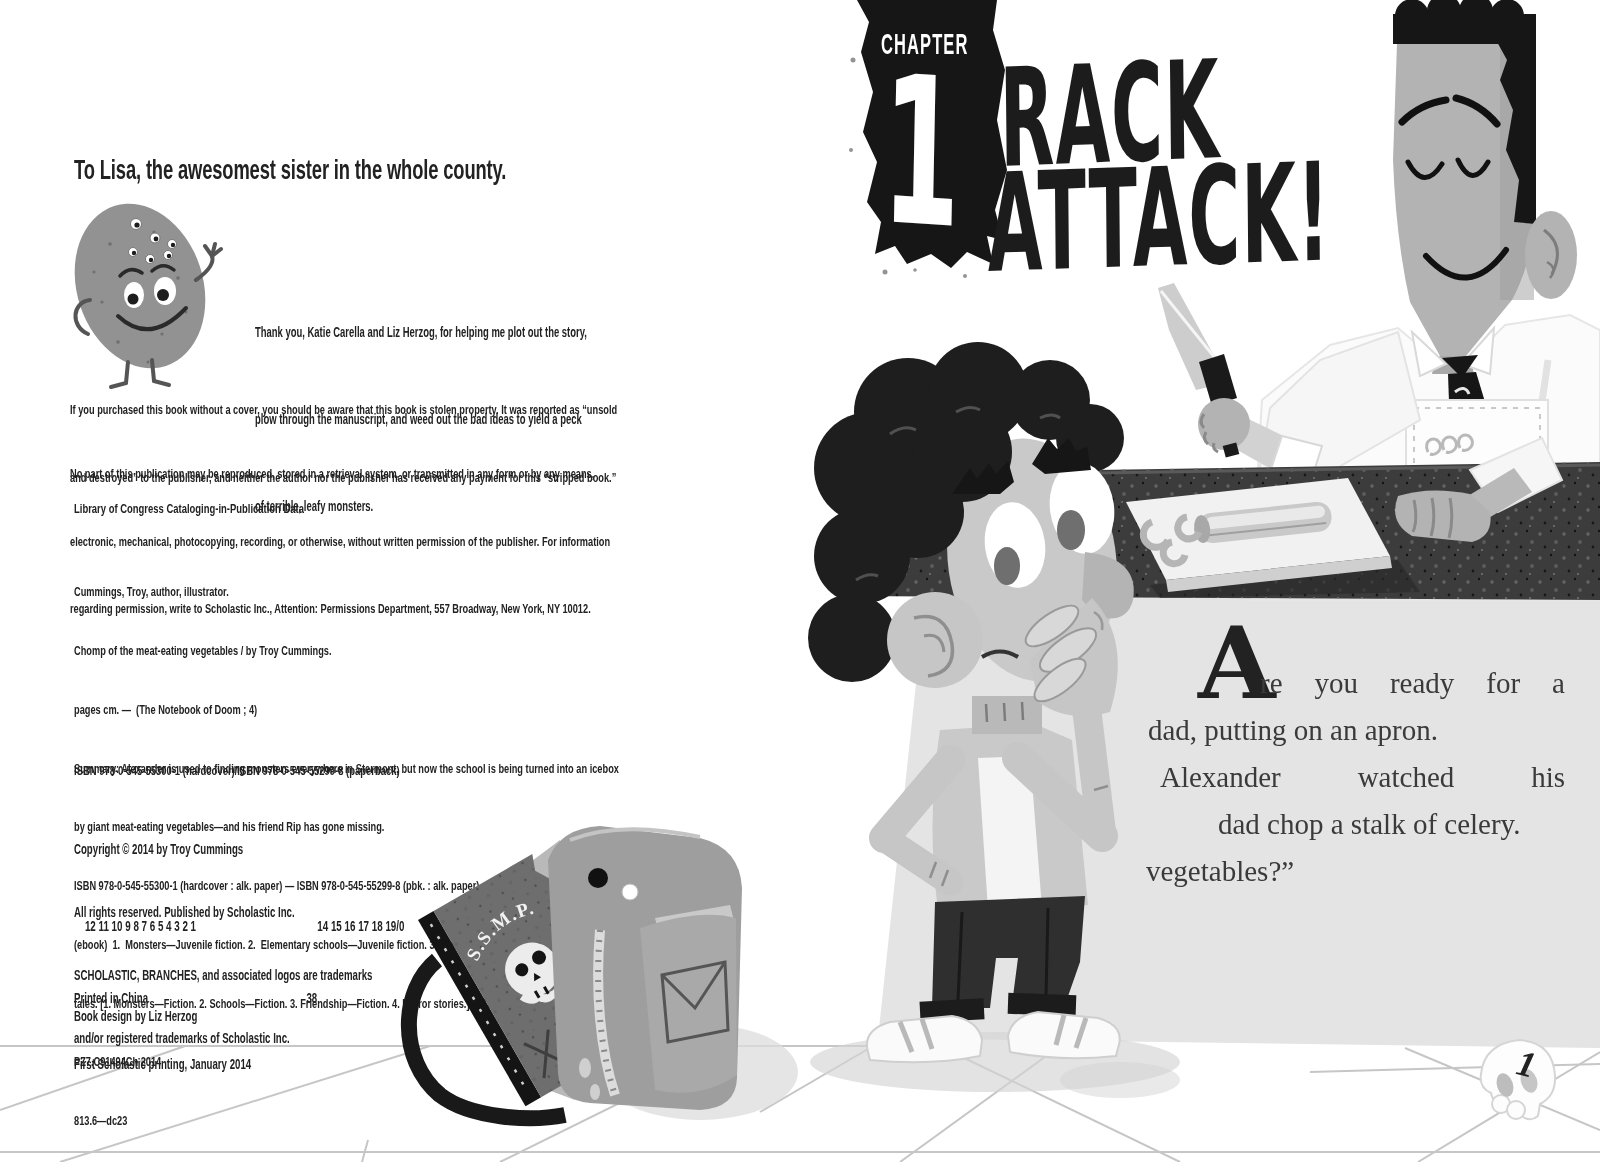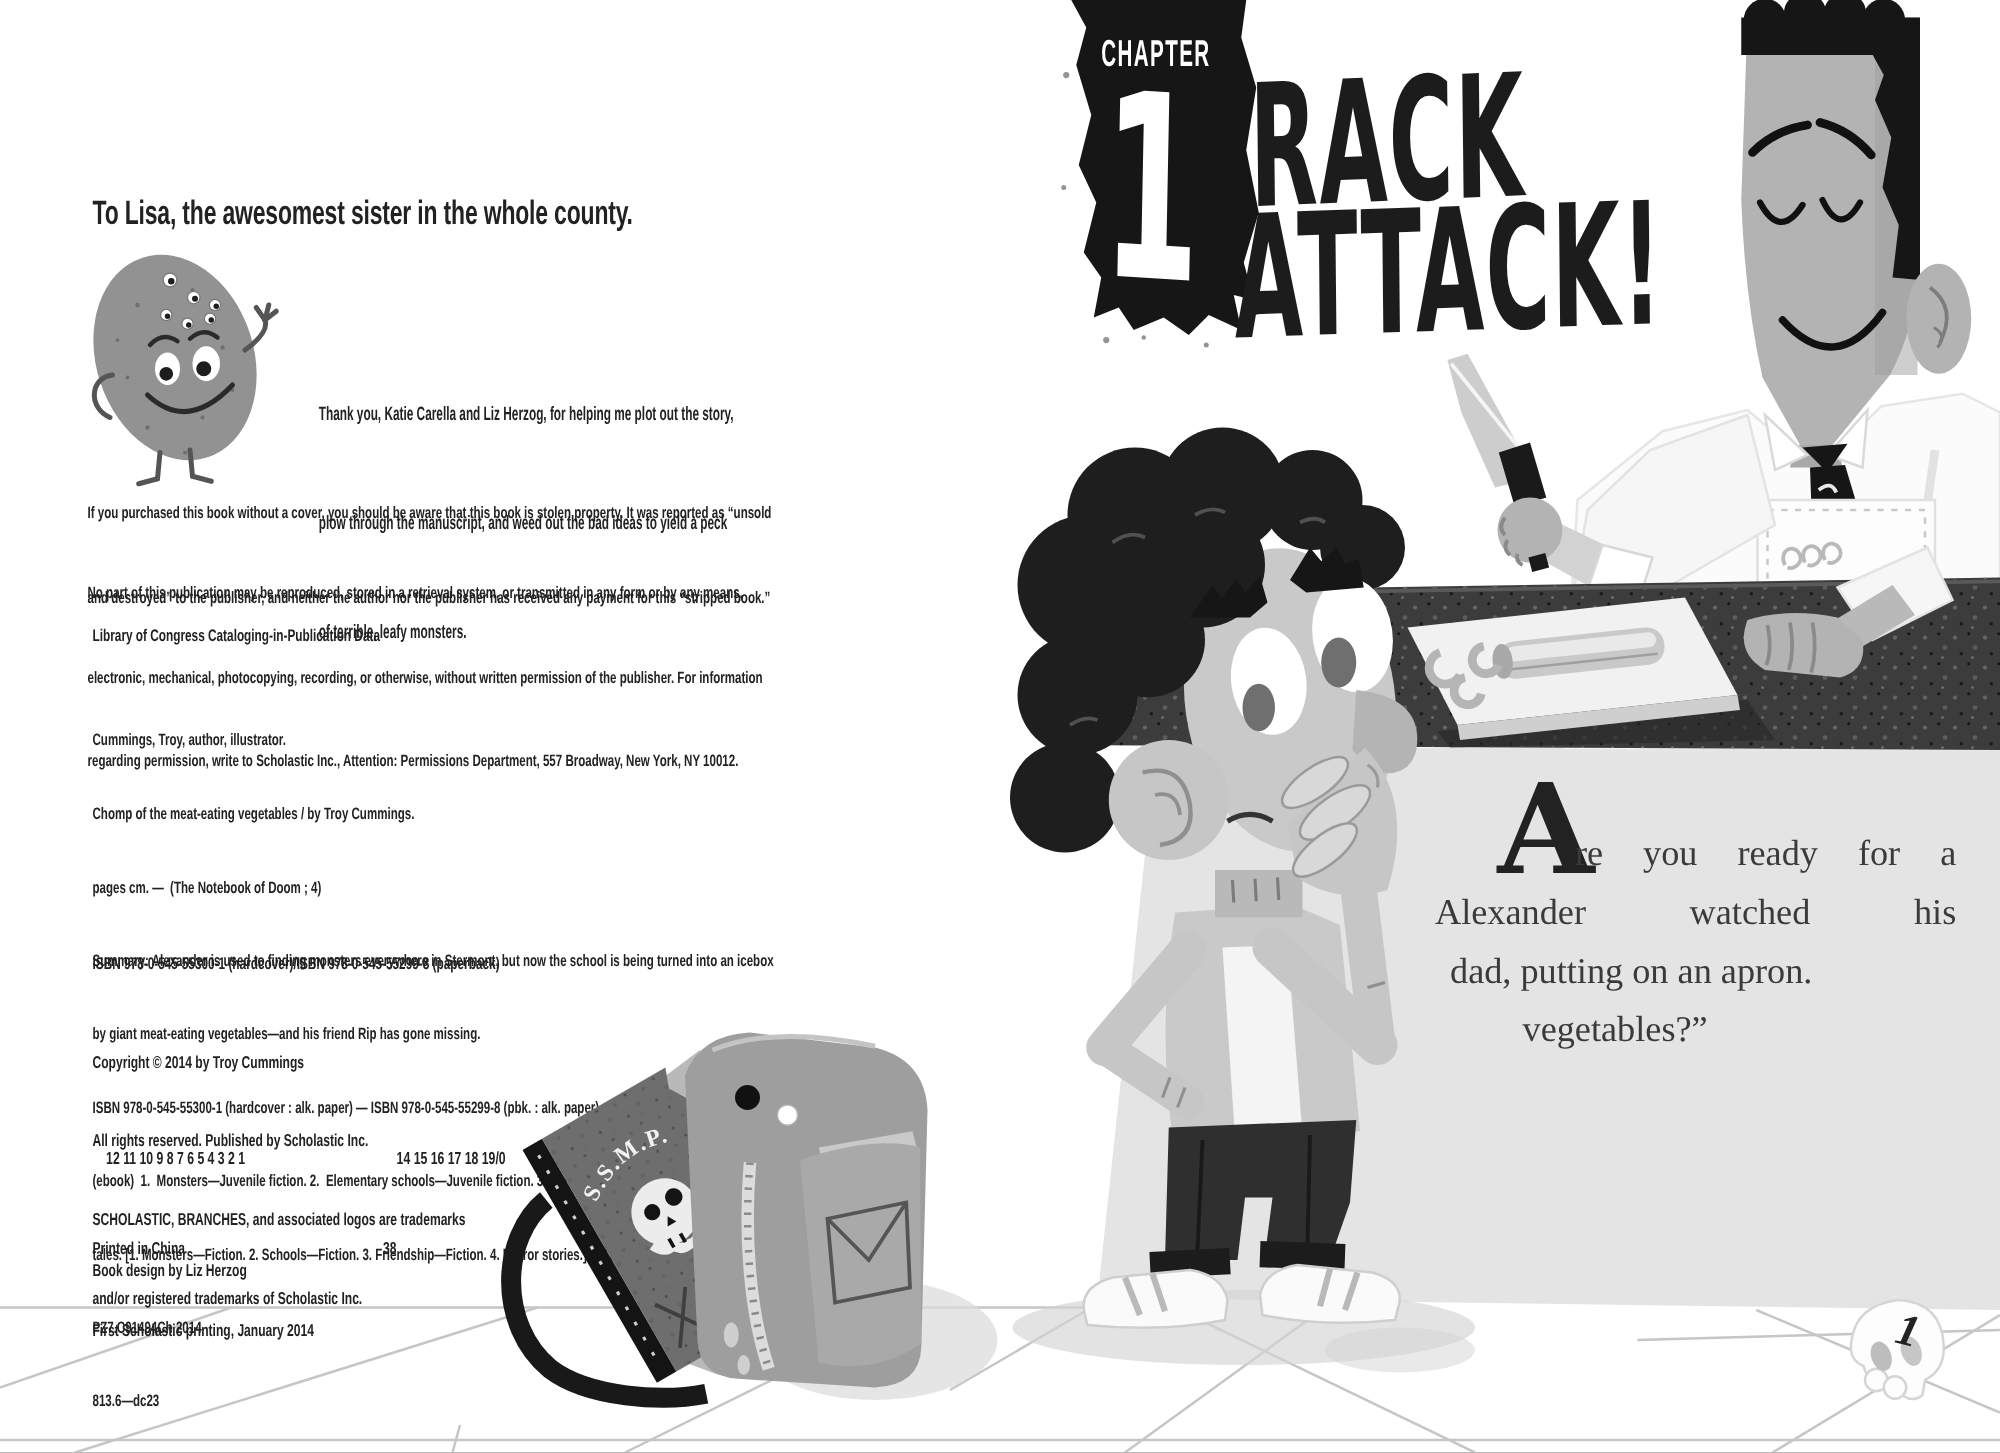--- a/index.html
+++ b/index.html
@@ -474,22 +474,23 @@
           <ellipse cx="1060" cy="680" rx="31" ry="12" transform="rotate(-38 1060 680)"></ellipse>
         </g>
         <path d="M1094,612 q10,6 8,18" stroke="#9a9a9a" stroke-width="2.5" fill="none"></path>
       </g>
     </g>
   </svg>
 
   <div class="dropcap">A</div>
   <div class="story">
     <div class="ln just">re you ready for a</div>
+    <div class="ln">dad, putting on an apron.</div>
     <div class="ln just">Alexander watched his</div>
-    <div class="ln">dad, putting on an apron.</div>
+    <div class="ln">dad chop a stalk of celery.</div>
     <div class="ln">vegetables?”</div>
   </div>
 
   <svg style="left:1474px;top:1036px;" width="92" height="96" viewBox="0 0 92 96">
     <path d="M45,4 Q79,6 81,40 Q82,60 66,68 L64,80 Q57,86 49,81 L47,73 Q39,79 33,72 L32,64 Q19,69 17,57 Q5,52 7,38 Q10,8 45,4 Z" fill="#fdfdfd" stroke="#d5d5d5" stroke-width="2"></path>
     <circle cx="27" cy="68" r="9" fill="#fdfdfd" stroke="#d5d5d5" stroke-width="2"></circle>
     <circle cx="42" cy="74" r="9" fill="#fdfdfd" stroke="#d5d5d5" stroke-width="2"></circle>
     <ellipse cx="31" cy="49" rx="8" ry="12" fill="#bdbdbd" transform="rotate(-18 31 49)"></ellipse>
     <ellipse cx="55" cy="45" rx="8" ry="12" fill="#c6c6c6" transform="rotate(-18 55 45)"></ellipse>
     <text x="52" y="40" font-family="Liberation Serif, serif" font-size="36" font-weight="bold" font-style="italic" fill="#222" transform="rotate(14 52 30)" text-anchor="middle">1</text>

